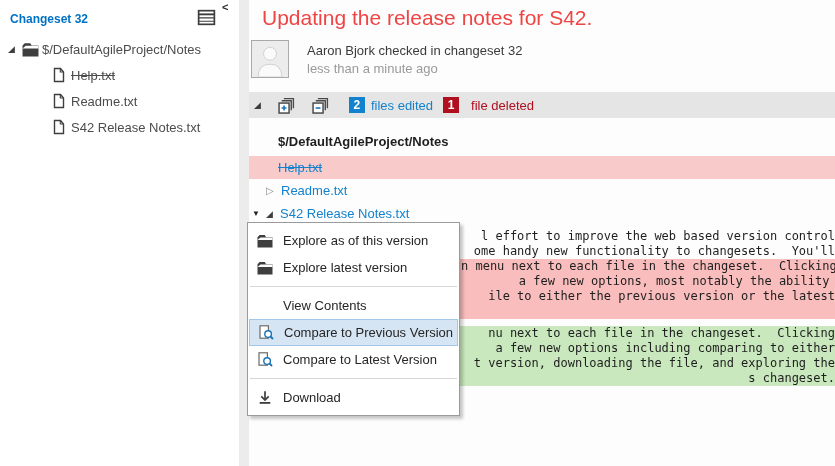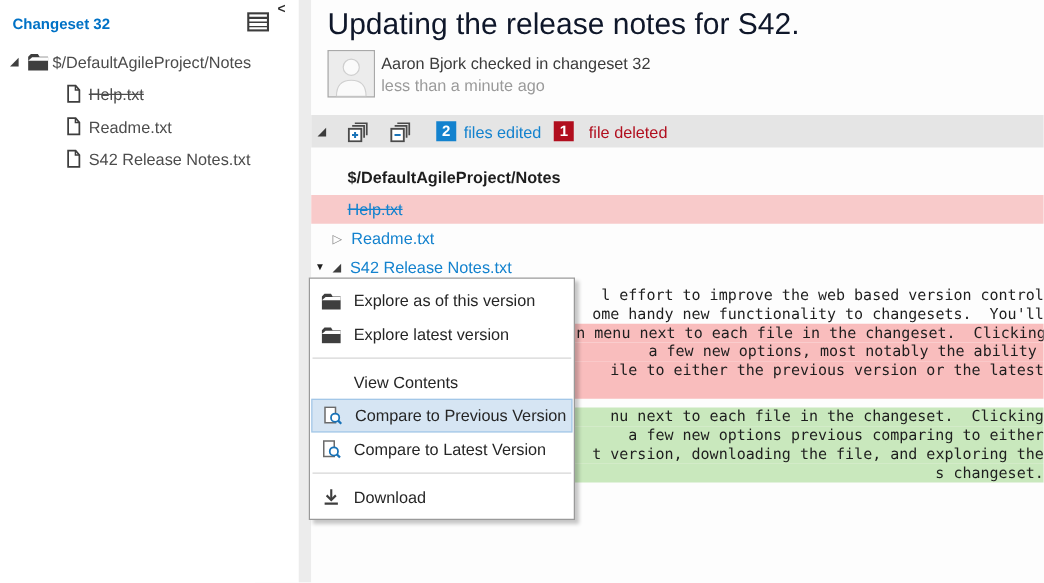--- a/index.html
+++ b/index.html
@@ -23,22 +23,22 @@
   .tree-root .lbl{font-size:13px;color:#4c4c4c;white-space:nowrap;}
   .tree-file{display:flex;align-items:center;height:26px;padding-left:51px;cursor:pointer;}
   .tree-file .ficon{flex:none;margin-right:4px;display:flex;}
   .tree-file .lbl{font-size:13px;color:#4c4c4c;white-space:nowrap;}
   .strike{text-decoration:line-through;}
 
   .splitter{position:absolute;left:239px;top:0;width:10px;height:466px;background:#ececec;cursor:col-resize;}
 
   
   .main{position:absolute;left:249px;top:0;right:0;bottom:0;background:#fdfdfd;}
-  .main-title{position:absolute;left:13px;top:6px;font-size:24px;font-weight:300;color:#0f172a;white-space:nowrap;}
-  .checkin{position:absolute;left:13px;top:40px;display:flex;gap:5px;justify-content:center;}
+  .main-title{position:absolute;left:13px;top:6px;font-size:21px;font-weight:300;color:#ef4444;white-space:nowrap;}
+  .checkin{position:absolute;left:2px;top:40px;display:flex;gap:18px;justify-content:center;}
   .avatar{width:38px;height:38px;border:1px solid #a9a9a9;background:#ececec;display:block;flex:none;}
   .checkin-text .who{font-size:13px;color:#3b3b3b;padding-top:3px;}
   .checkin-text .when{font-size:13px;color:#9a9a9a;padding-top:3px;}
 
   .toolbar{position:absolute;left:0;right:0;top:92px;height:26px;background:var(--toolbar-bg);display:flex;align-items:center;}
   .tb-exp{margin-left:5px;font-size:9px;color:#3c3c3c;}
   .tb-btn{background:none;border:none;padding:0;margin-left:17px;cursor:pointer;display:flex;align-items:center;}
   .badge{min-width:16px;height:16px;padding:0 4px;font-size:12px;font-weight:bold;color:#fff;display:inline-flex;align-items:center;justify-content:center;}
   .badge-blue{background:var(--accent-blue);margin-left:20px;}
   .badge-red{background:var(--alert-red);margin-left:10px;}
@@ -187,21 +187,21 @@
       </div>
     <div id="diff-lines">
         <div class="diff-line diff-context"><span>l effort to improve the web based version control</span></div>
         <div class="diff-line diff-context"><span>ome handy new functionality to changesets.  You'll</span></div>
         <div class="diff-line diff-removed"><span>n menu next to each file in the changeset.  Clicking</span></div>
         <div class="diff-line diff-removed"><span>        a few new options, most notably the ability to</span></div>
         <div class="diff-line diff-removed"><span>ile to either the previous version or the latest</span></div>
         <div class="diff-line diff-removed"><span></span></div>
         <div class="diff-line diff-gap"><span></span></div>
         <div class="diff-line diff-added"><span>nu next to each file in the changeset.  Clicking</span></div>
-        <div class="diff-line diff-added"><span> a few new options previous comparing to either</span></div>
+        <div class="diff-line diff-added"><span> a few new options including comparing to either</span></div>
         <div class="diff-line diff-added"><span>t version, downloading the file, and exploring the</span></div>
         <div class="diff-line diff-added"><span>s changeset.</span></div>
       </div>
   </div>
 </div>
 
 <div class="context-menu" id="context-menu">
     <div class="menu-item">
       <span class="mi-icon">
         <svg width="16" height="14" viewBox="0 0 16 14">

